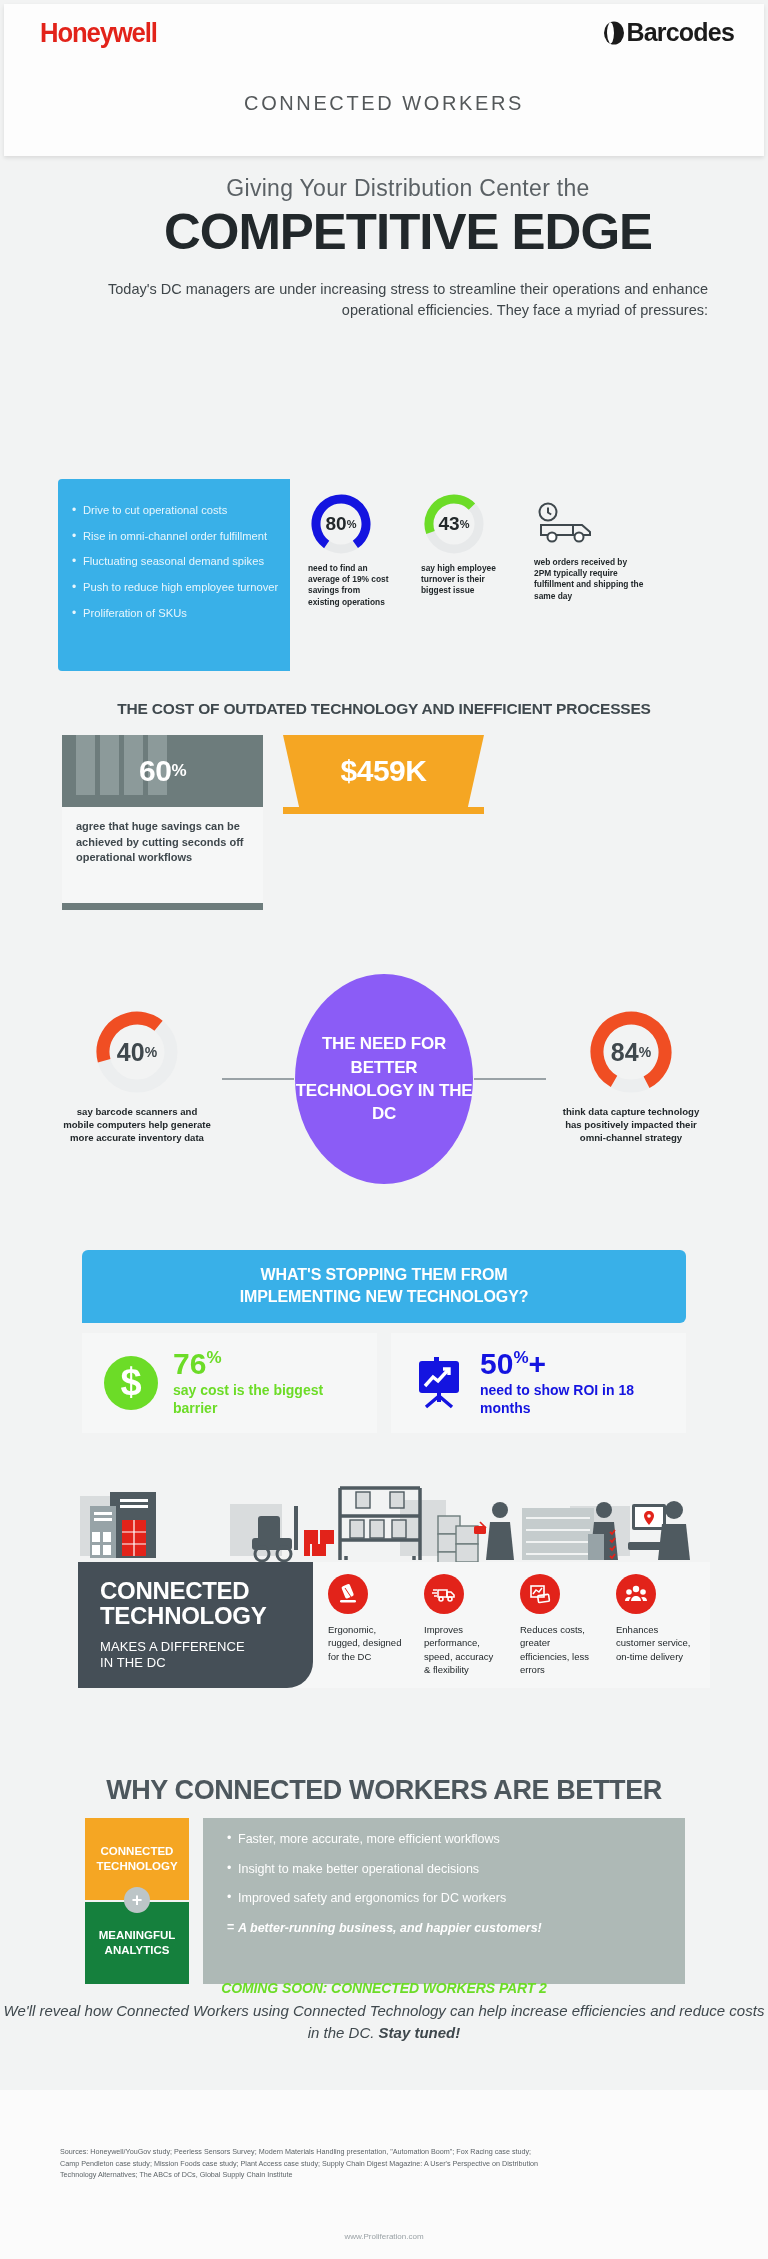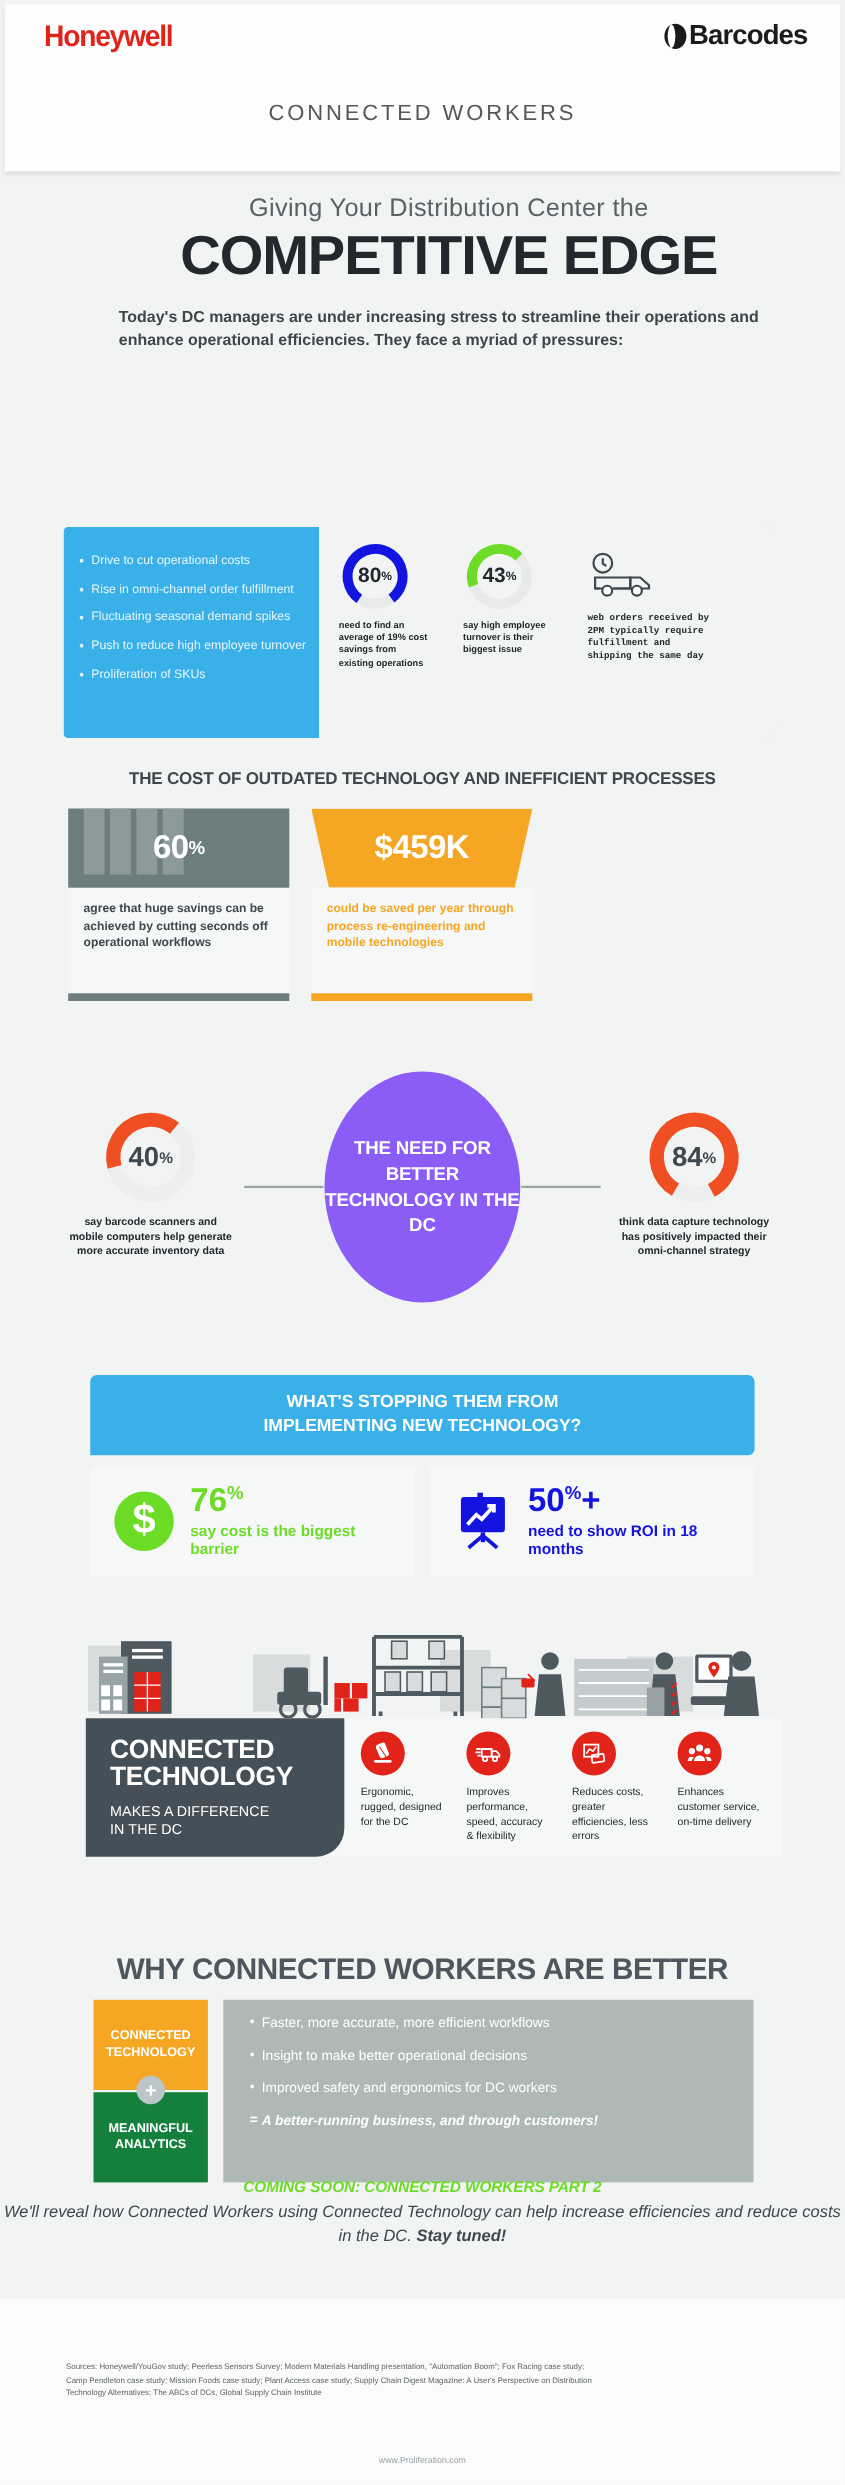--- a/index.html
+++ b/index.html
@@ -36,21 +36,21 @@
 
   
   .hero { position:absolute; left:0; top:175px; width:768px; text-align:center;padding-left:48px; }
   .hero-pre { font-size:23px; color:#5b6165; letter-spacing:.3px; font-weight:400; }
   .hero-main {
     font-size:50px; color:#22282b; font-weight:bold; letter-spacing:-1px;
     line-height:1.05; margin-top:4px; transform:scaleX(1.02);
   }
   .hero-sub {
     width:600px; margin:20px auto 0; font-size:14.5px; color:#3f464a;
-    line-height:1.5; font-weight:700; text-align:left;
+    line-height:1.5; font-weight:400; text-align:right;
   }
 
   
   .pressures { position:absolute; left:58px; top:479px; width:652px; height:192px;padding-left:19px; }
   .pressures-right {
     position:absolute; left:196px; top:0; width:456px; height:192px;
     background:#f2f3f3; border-radius:0 14px 14px 0;
   }
   .pressures-left {
     position:absolute; left:0; top:0; width:232px; height:192px;
@@ -60,21 +60,21 @@
   .pressures-left ul { list-style:none; }
   .pressures-left li {
     color:#e7f6fd; font-size:11.2px; line-height:1.0; margin-bottom:14.5px;
     position:relative; padding-left:11px; font-weight:400;
   }
   .pressures-left li:before {
     content:"•"; position:absolute; left:0; top:-1px; font-size:12px;
   }
   .p-stats { position:absolute; left:250px; top:14px; width:400px; display:flex; gap:0; }
   .p-stat { width:84px; margin-right:29px; }
-  .p-stat:last-child { margin-right:0; width:112px;font-family:Liberation Mono, monospace; }
+  .p-stat:last-child { margin-right:0; width:112px; }
   .ring-wrap { position:relative; width:62px; height:62px; margin:0 0 8px 2px; }
   .ring-num {
     position:absolute; left:0; top:0; width:62px; height:62px;
     display:flex; align-items:center; justify-content:center;
     font-size:19px; font-weight:bold; color:#22282b;
   }
   .ring-num sup { font-size:11px; vertical-align:super; font-weight:bold; }
   .p-cap { font-size:8.4px; line-height:1.33; color:#22282b; font-weight:bold; }
   .truck-ico { width:66px; height:46px; margin:8px 0 10px 0; }
 
@@ -354,23 +354,20 @@
       <div class="cost-foot grey"></div>
     </div>
 
     <div class="cost-card">
       <div class="cost-top amber">
         <span class="amber-trap"></span>
         <div class="cost-big">
             <span>$459K</span>
           </div>
       </div>
-      <div class="cost-body amber">
-        <p>could be saved per year through process re-engineering and mobile technologies</p>
-      </div>
       <div class="cost-foot amber"></div>
     </div>
 
   </div>
 
   <div class="need">
     <div class="need-line l"></div>
     <div class="need-line r"></div>
 
     <div class="need-side l">
@@ -631,21 +628,21 @@
       <div class="why-plus">+</div>
       <div class="why-b2">
         <span><span>MEANINGFUL</span><br><span>ANALYTICS</span></span>
       </div>
     </div>
     <div class="why-right">
       <ul>
         <li>Faster, more accurate, more efficient workflows</li>
         <li>Insight to make better operational decisions</li>
         <li>Improved safety and ergonomics for DC workers</li>
-        <li class="eq">A better-running business, and through customers!</li>
+        <li class="eq">A better-running business, and happier customers!</li>
       </ul>
     </div>
   </div>
 
   <div class="coming">
     <h3>COMING SOON: CONNECTED WORKERS PART 2</h3>
     <p><span>We'll reveal how Connected Workers using Connected Technology can help increase efficiencies and reduce costs in the DC. </span><b>Stay tuned!</b></p>
   </div>
 
   <div class="footer-band"></div>

